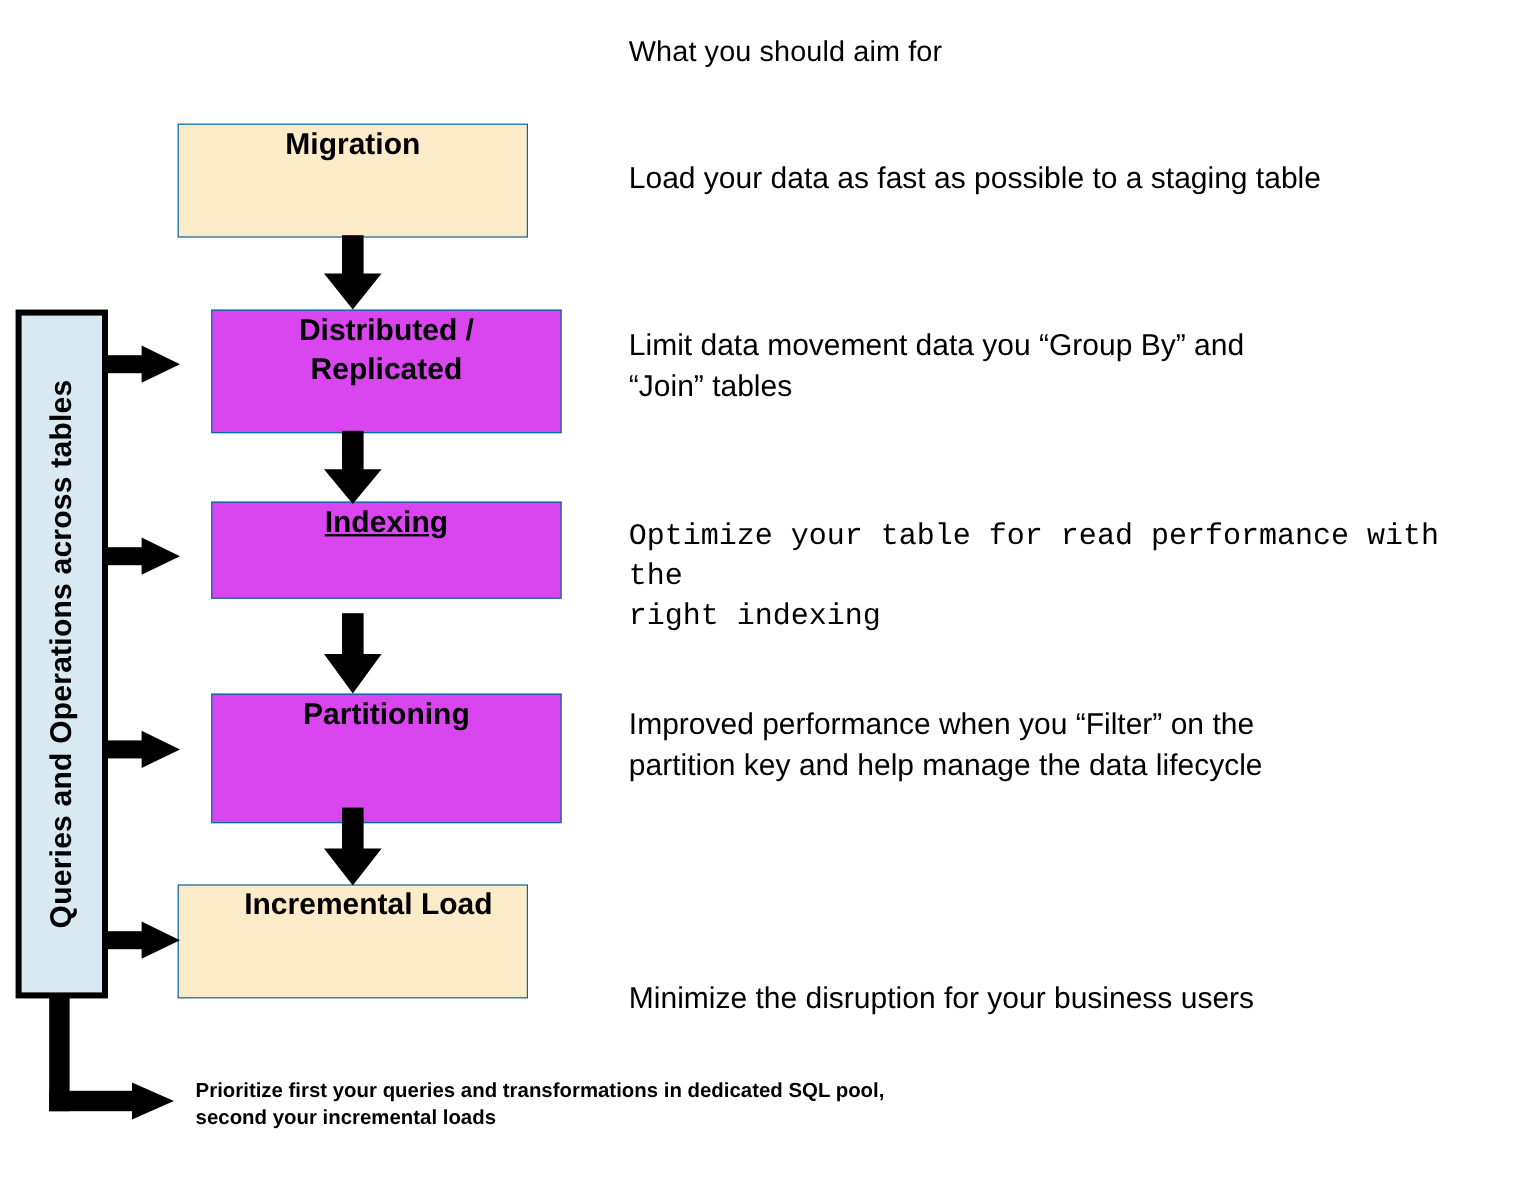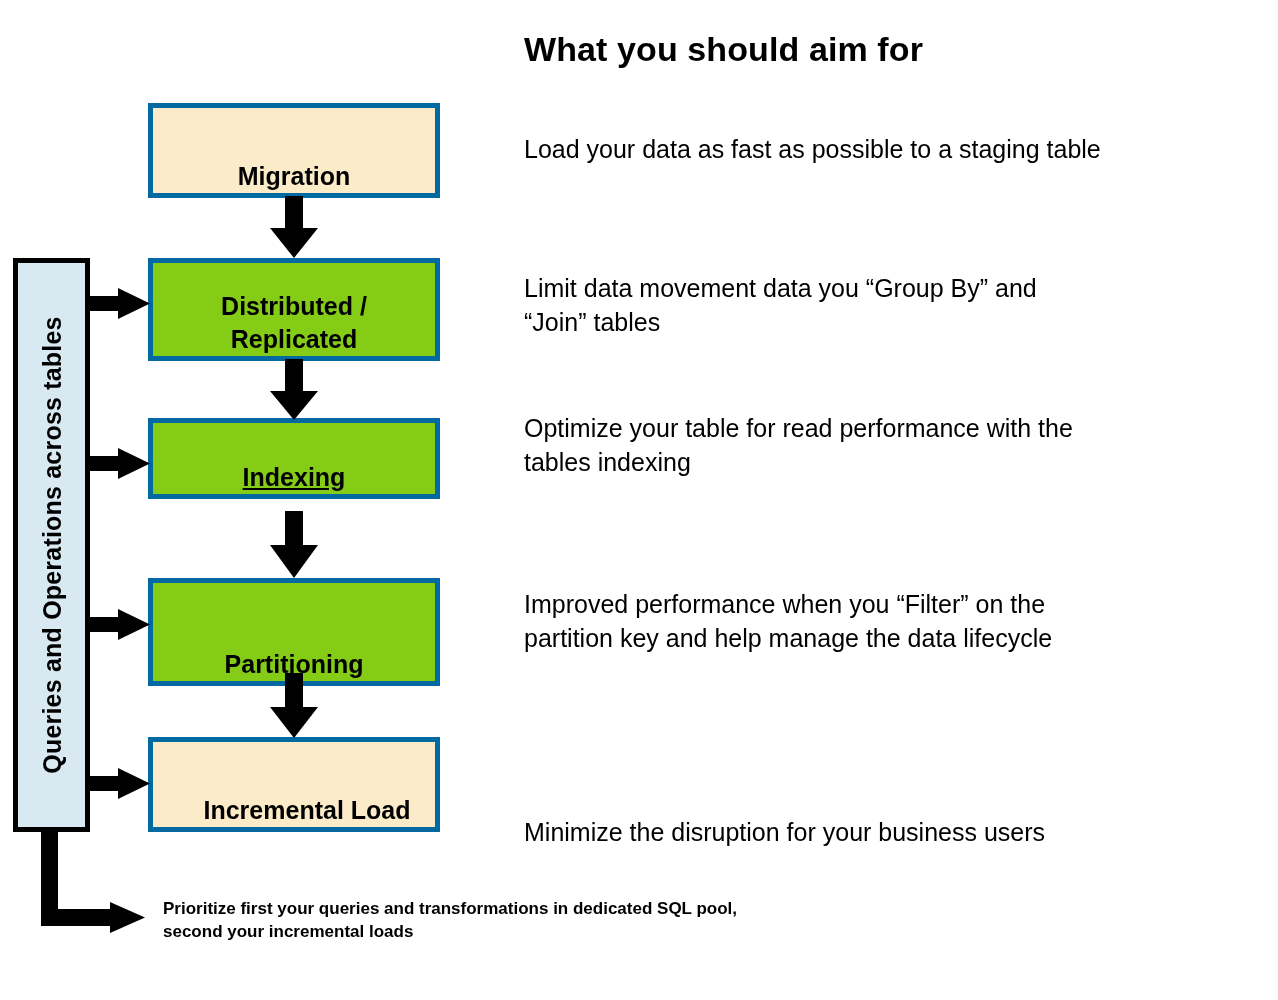--- a/index.html
+++ b/index.html
@@ -18,43 +18,43 @@
     height: 1000px;
     background: #ffffff;
     overflow: hidden;
   }
 
   
   .title {
     position: absolute;
     left: 524px;
     top: 30px;
-    font-size: 34px;
-    font-weight: bold;
+    font-size: 24px;
+    font-weight: normal;
     letter-spacing: 0.1px;
     white-space: nowrap;
   }
 
   
   .stage-box {
     position: absolute;
     left: 148px;
     width: 292px;
-    border: 5px solid #0369a1;
+    border: 1px solid #0369a1;
     box-sizing: border-box;
     display: flex;
-    align-items: flex-end;
+    align-items: flex-start;
     justify-content: center;
     text-align: center;
     font-size: 25px;
     font-weight: bold;
     line-height: 1.32;
   }
   .fill-cream { background: #FCEBC8; }
-  .fill-green { background: #84cc16; }
+  .fill-green { background: #d946ef; margin-left: 28px; }
 
   .box-migration   { top: 103px;  height: 95px; }
   .box-distributed { top: 258px;  height: 103px; }
   .box-indexing    { top: 418px;  height: 81px; text-decoration: underline; }
   .box-partitioning{ top: 578px;  height: 108px; }
   .box-incremental { top: 737px;  height: 95px; padding-left: 26px; }
 
   
   .vbar {
     position: absolute;
@@ -81,21 +81,21 @@
   
   .desc {
     position: absolute;
     left: 524px;
     width: 712px;
     font-size: 25px;
     line-height: 1.34;
   }
   .desc-1 { top: 133px; }
   .desc-2 { top: 272px; }
-  .desc-3 { top: 412px; }
+  .desc-3 { top: 430px; font-family: Liberation Mono, monospace; }
   .desc-4 { top: 588px; }
   .desc-5 { top: 768px; margin-top: 48px; }
 
   
   .bottom-note {
     position: absolute;
     left: 163px;
     top: 897px;
     width: 1020px;
     font-size: 17px;
@@ -151,21 +151,21 @@
     <span>Load your data as fast as possible to a staging table</span>
   </div>
 
   <div class="desc desc-2">
     <span>Limit data movement data you “Group By” and</span><br>
     <span>“Join” tables</span>
   </div>
 
   <div class="desc desc-3">
     <span>Optimize your table for read performance with the</span><br>
-    <span>tables indexing</span>
+    <span>right indexing</span>
   </div>
 
   <div class="desc desc-4">
     <span>Improved performance when you “Filter” on the</span><br>
     <span>partition key and help manage the data lifecycle</span>
   </div>
 
   <div class="desc desc-5">
     <span>Minimize the disruption for your business users</span>
   </div>

